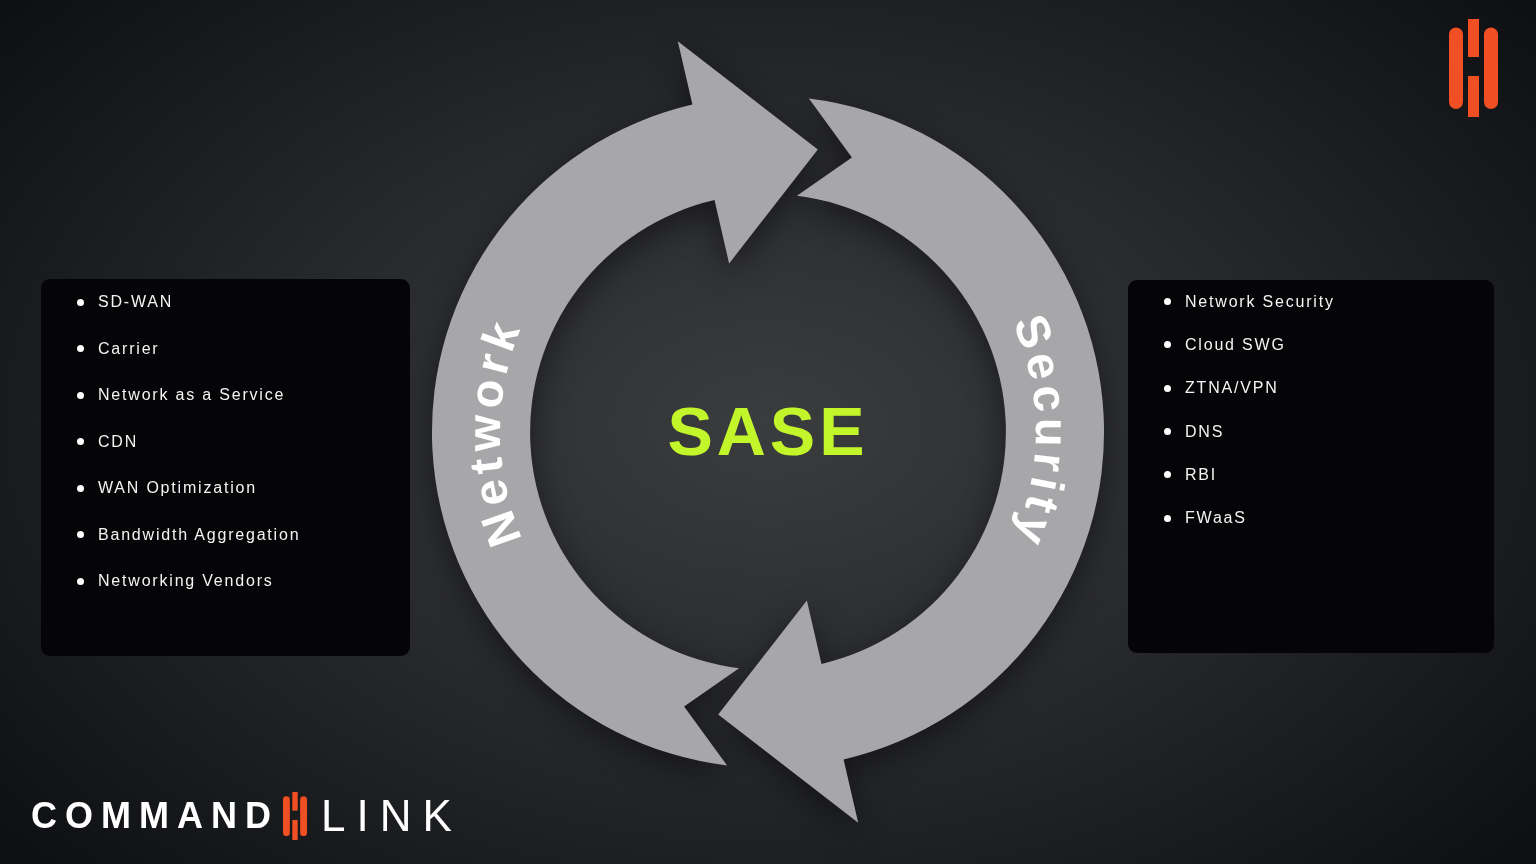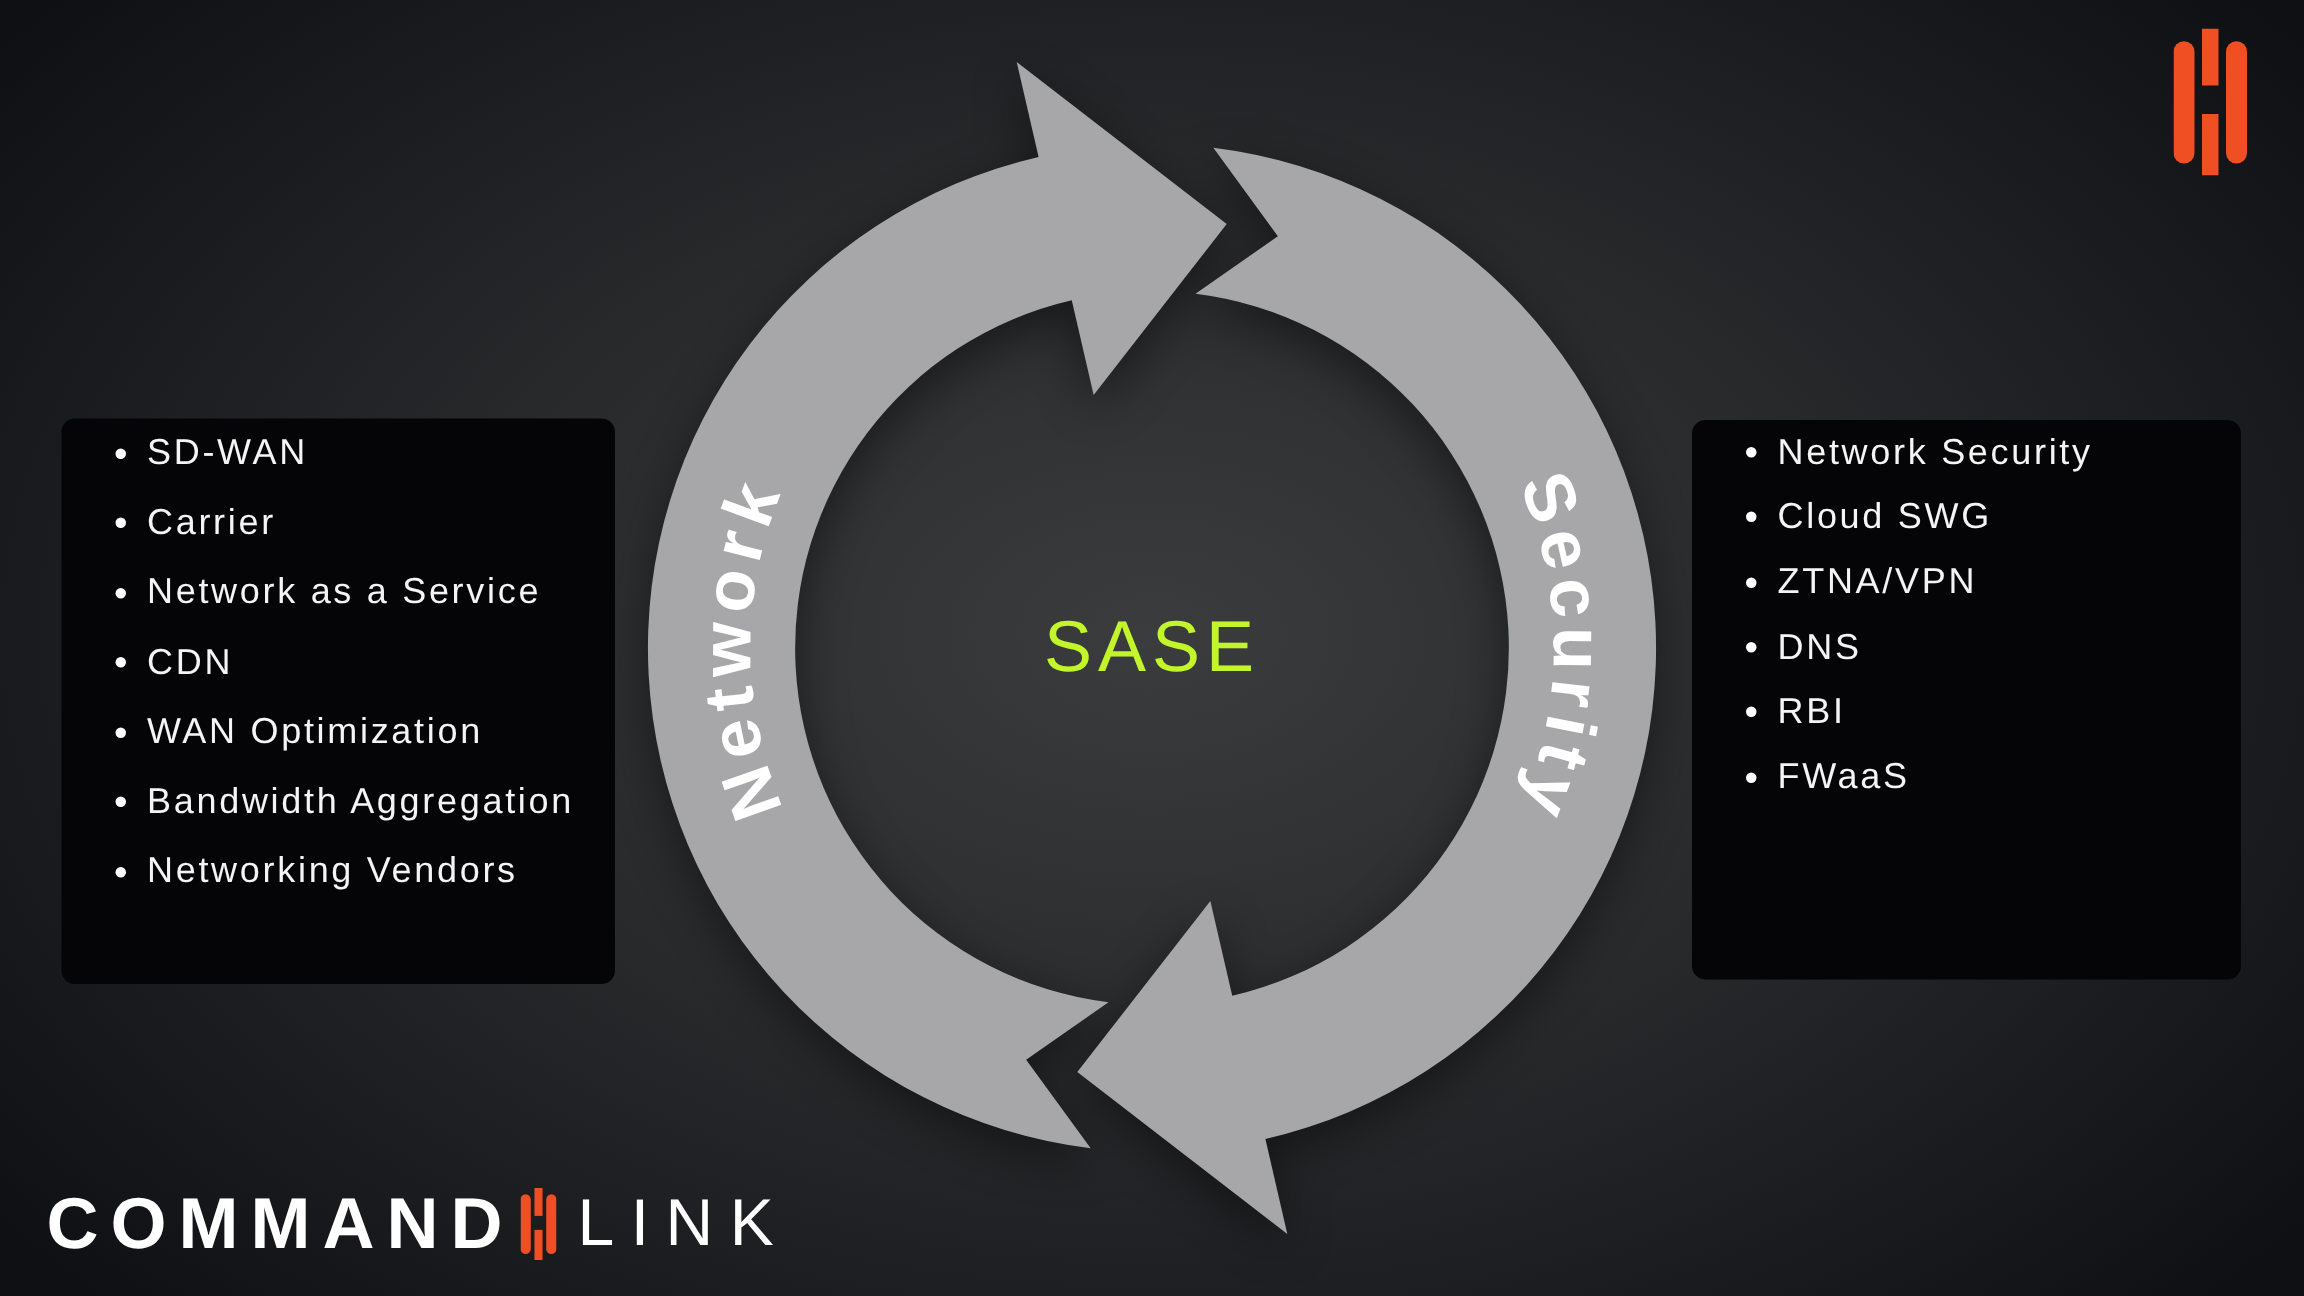--- a/index.html
+++ b/index.html
@@ -17,31 +17,31 @@
 
   .side-box{position:absolute;background:var(--box,#050507);border-radius:9px;}
   .side-box.left{left:41px;top:279px;width:369px;height:377px;}
   .side-box.right{left:1128px;top:280px;width:366px;height:373px;}
 
   ul.bullet-list{list-style:none;margin:0;padding:0 10px 0 36px;color:var(--txt,#f4f4f4);}
   .left-list{padding-top:29px;}
   .left-list li{height:46.5px;}
   .right-list{padding-top:12px;}
   .right-list li{height:43.3px;text-align:center;}
-  .bullet-list li{display:flex;align-items:center;font-size:24px;letter-spacing:1.8px;white-space:nowrap;}
+  .bullet-list li{display:flex;align-items:center;font-size:16px;letter-spacing:1.8px;white-space:nowrap;}
   .dot{width:7px;height:7px;border-radius:50%;background:#ffffff;margin-right:14px;flex:none;}
 
   .center-title{
     position:absolute;left:768px;top:433px;transform:translate(-50%,-52%);
-    font-size:48px;font-weight:400;letter-spacing:4px;
+    font-size:68px;font-weight:700;letter-spacing:4px;
     color:var(--green,#c3f52b);white-space:nowrap;
   }
 
   .brand{position:absolute;left:31px;top:792px;height:48px;display:flex;align-items:center;color:#ffffff;}
-  .brand-command{font-size:48px;font-weight:700;letter-spacing:8px;}
+  .brand-command{font-size:36px;font-weight:700;letter-spacing:8px;}
   .brand-icon{width:24px;height:48px;margin:0 14px 0 4px;color:var(--orange,#f04e23);}
   .brand-link{font-size:44px;font-weight:400;letter-spacing:11px;}
   .corner-icon{position:absolute;left:1449px;top:19px;width:49px;height:98px;color:var(--orange,#f04e23);}
   .hidden-defs{position:absolute;width:0;height:0;}
 </style>
 </head>
 <body>
 
 <div class="canvas">
 

